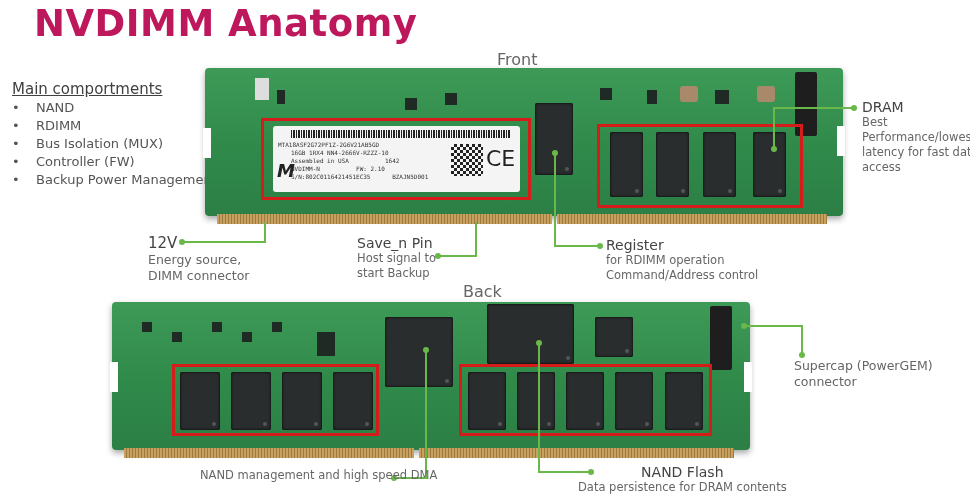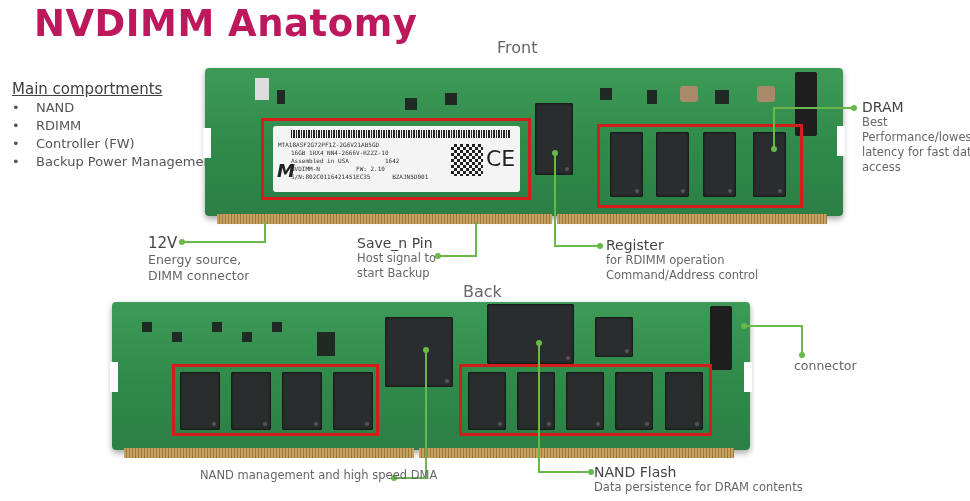--- a/index.html
+++ b/index.html
@@ -33,25 +33,26 @@
 </style>
 </head>
 <body>
 
 <div class="abs title">NVDIMM Anatomy</div>
 
 <div class="abs side-h">Main comportments</div>
 <ul class="abs side-list">
   <li><span class="b">•</span><span>NAND</span></li>
   <li><span class="b">•</span><span>RDIMM</span></li>
+  <li><span class="b">•</span><span>Bus Isolation (MUX)</span></li>
   <li><span class="b">•</span><span>Controller (FW)</span></li>
   <li><span class="b">•</span><span>Backup Power Management</span></li>
 </ul>
 
-<div class="abs view-label" style="left:497px; top:38px;">Front</div>
+<div class="abs view-label" style="left:497px; top:50px;">Front</div>
 <div class="abs view-label" style="left:463px; top:282px;">Back</div>
 
 <div class="abs" style="left:205px; top:68px; width:638px; height:160px;">
   <div class="abs pcb" style="left:0; top:0; width:638px; height:148px;"></div>
 
   <div class="abs notch" style="left:-2px; top:60px; width:8px; height:30px;"></div>
   <div class="abs notch" style="left:632px; top:58px; width:8px; height:30px;"></div>
 
   <div class="abs pins" style="left:12px; top:146px; width:335px; height:10px;"></div>
   <div class="abs pins" style="left:352px; top:146px; width:270px; height:10px;"></div>
@@ -177,23 +178,24 @@
   <div class="c-desc">start Backup</div>
 </div>
 
 <div class="abs" style="left:606px; top:237px;">
   <div class="c-title">Register</div>
   <div class="c-desc">for RDIMM operation</div>
   <div class="c-desc">Command/Address control</div>
 </div>
 
 <div class="abs" style="left:794px; top:358px;">
+  <div class="c-desc" style="font-size:12.5px; line-height:16px;">Supercap (PowerGEM)</div>
   <div class="c-desc" style="font-size:12.5px; line-height:16px;">connector</div>
 </div>
 
 <div class="abs" style="left:200px; top:468px;">
   <div class="c-desc">NAND management and high speed DMA</div>
 </div>
 
-<div class="abs" style="left:594px; top:464px;">
+<div class="abs" style="left:578px; top:464px;text-align:center;">
   <div class="c-title">NAND Flash</div>
   <div class="c-desc">Data persistence for DRAM contents</div>
 </div>
 
 </body></html>

